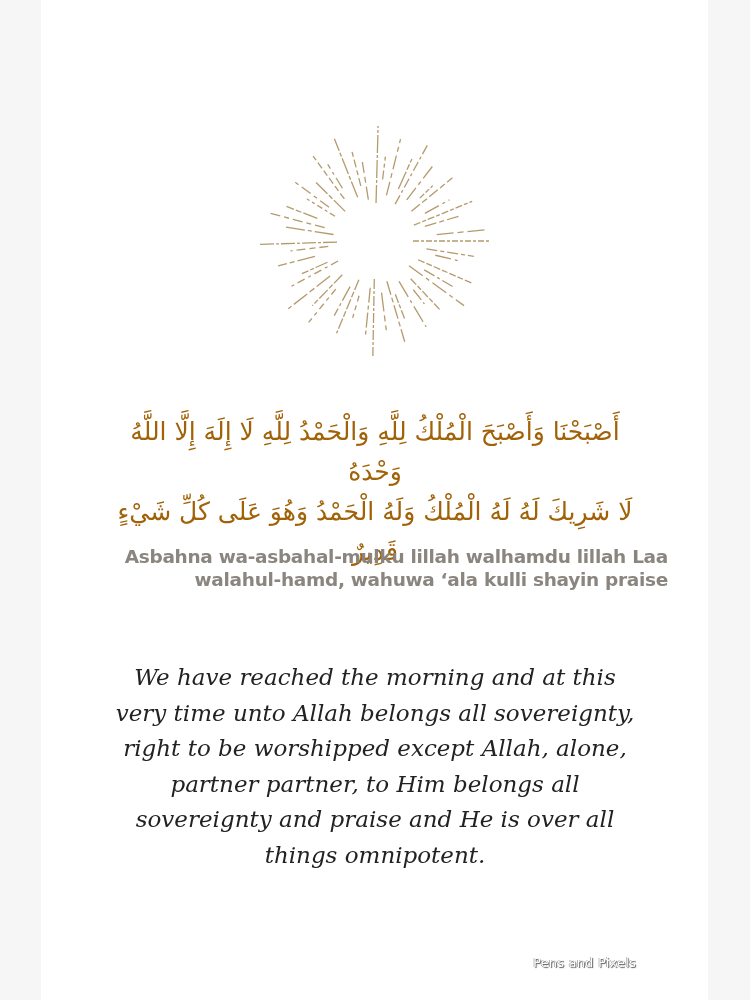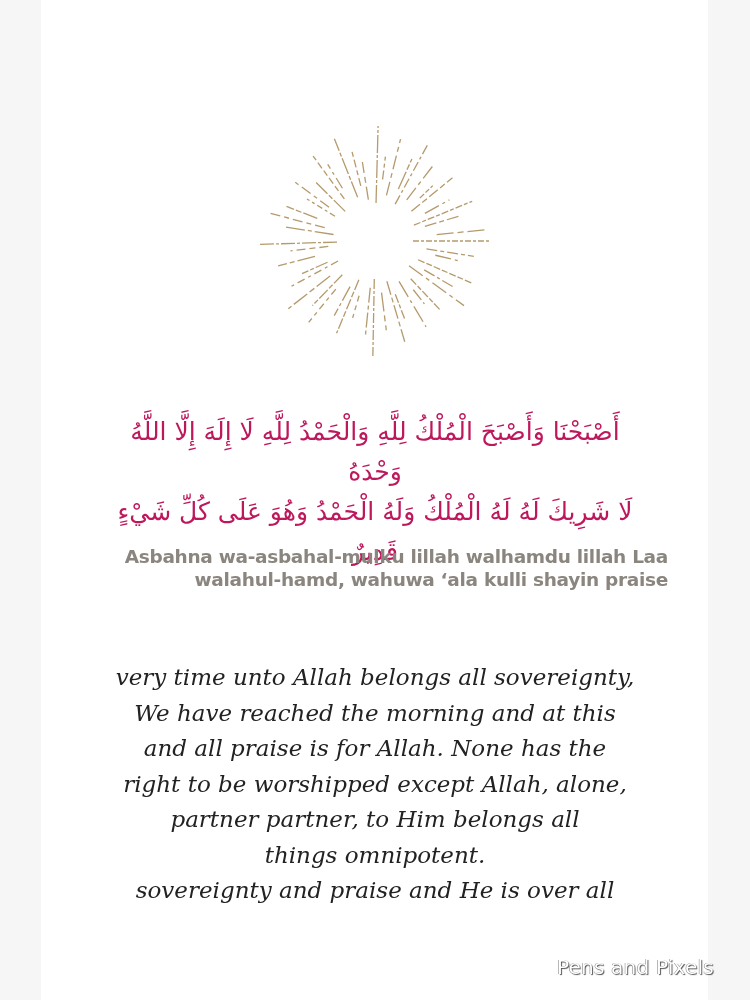--- a/index.html
+++ b/index.html
@@ -23,21 +23,21 @@
   }
   .arabic {
     position: absolute;
     left: 100px; width: 550px;
     top: 412px;
     direction: rtl;
     text-align: center;
     font-family: "DejaVu Serif", serif;
     font-size: 25px;
     line-height: 40px;
-    color: #be185d;
+    color: #a16207;
   }
   .translit {
     position: absolute;
     left: 98px; width: 570px;
     top: 545px;
     text-align: right;
     font-family: "DejaVu Sans", sans-serif;
     font-weight: 700;
     font-size: 18.5px;
     line-height: 23px;
@@ -52,25 +52,24 @@
     font-family: "DejaVu Serif", serif;
     font-style: italic;
     font-size: 23px;
     line-height: 35.5px;
     color: #222222;
   }
   .watermark {
     position: absolute;
     left: 533px; top: 955px;
     font-family: "DejaVu Sans", sans-serif;
-    font-size: 20px;
+    font-size: 13px;
     color: #ffffff;
     text-shadow: 1px 1px 1px #555, -0.5px -0.5px 0 #777;
     letter-spacing: 0.2px;
-    margin-left: 24px;
   }
 </style>
 </head>
 <body>
 
 <div class="card"></div>
 
 <svg class="sunburst" viewBox="-120 -120 240 240" id="sunburst-svg">
     <line x1="38.00" y1="0.00" x2="115.00" y2="0.00" stroke="#b59a6c" stroke-width="1.3" stroke-dasharray="6 2 3 2"></line>
     <line x1="51.39" y1="7.94" x2="98.83" y2="15.27" stroke="#b59a6c" stroke-width="1.3" stroke-dasharray="11 3 4 3"></line>
@@ -126,22 +125,21 @@
   <div>أَصْبَحْنَا وَأَصْبَحَ الْمُلْكُ لِلَّهِ وَالْحَمْدُ لِلَّهِ لَا إِلَهَ إِلَّا اللَّهُ وَحْدَهُ</div>
   <div>لَا شَرِيكَ لَهُ لَهُ الْمُلْكُ وَلَهُ الْحَمْدُ وَهُوَ عَلَى كُلِّ شَيْءٍ قَدِيرٌ</div>
 </div>
 
 <div class="translit">
   <div>Asbahna wa-asbahal-mulku lillah walhamdu lillah Laa</div>
   <div>walahul-hamd, wahuwa ‘ala kulli shayin praise</div>
 </div>
 
 <div class="translation">
+  <div>We have reached the morning and at this</div>
   <div>very time unto Allah belongs all sovereignty,</div>
-  <div>We have reached the morning and at this</div>
-  <div>and all praise is for Allah. None has the</div>
   <div>right to be worshipped except Allah, alone,</div>
   <div>partner partner, to Him belongs all</div>
+  <div>sovereignty and praise and He is over all</div>
   <div>things omnipotent.</div>
-  <div>sovereignty and praise and He is over all</div>
 </div>
 
 <div class="watermark">Pens and Pixels</div>
 
 </body></html>

